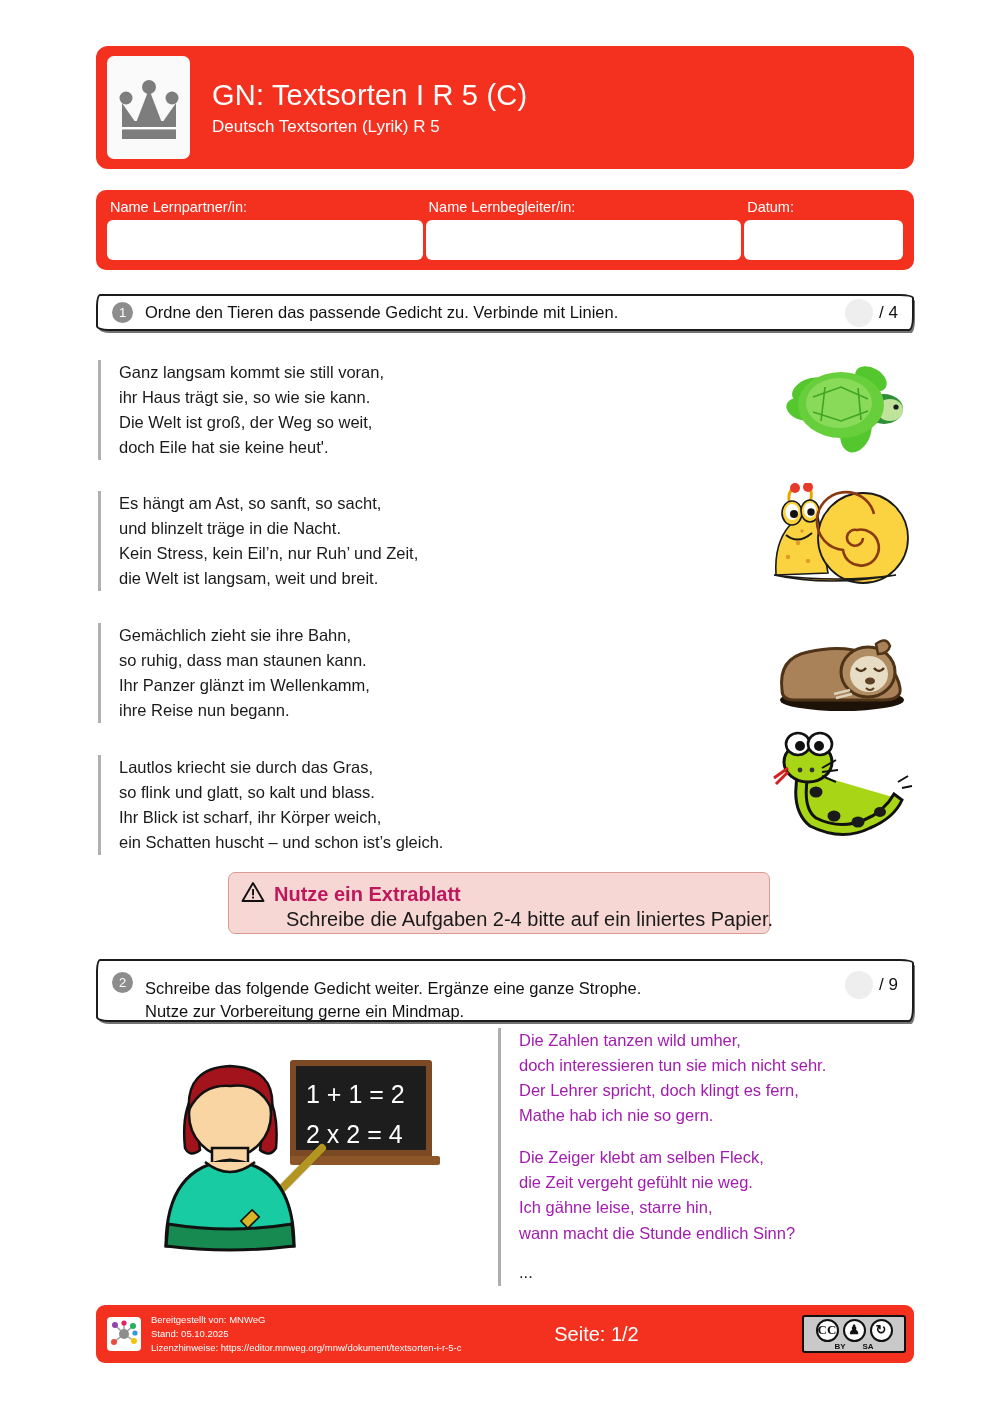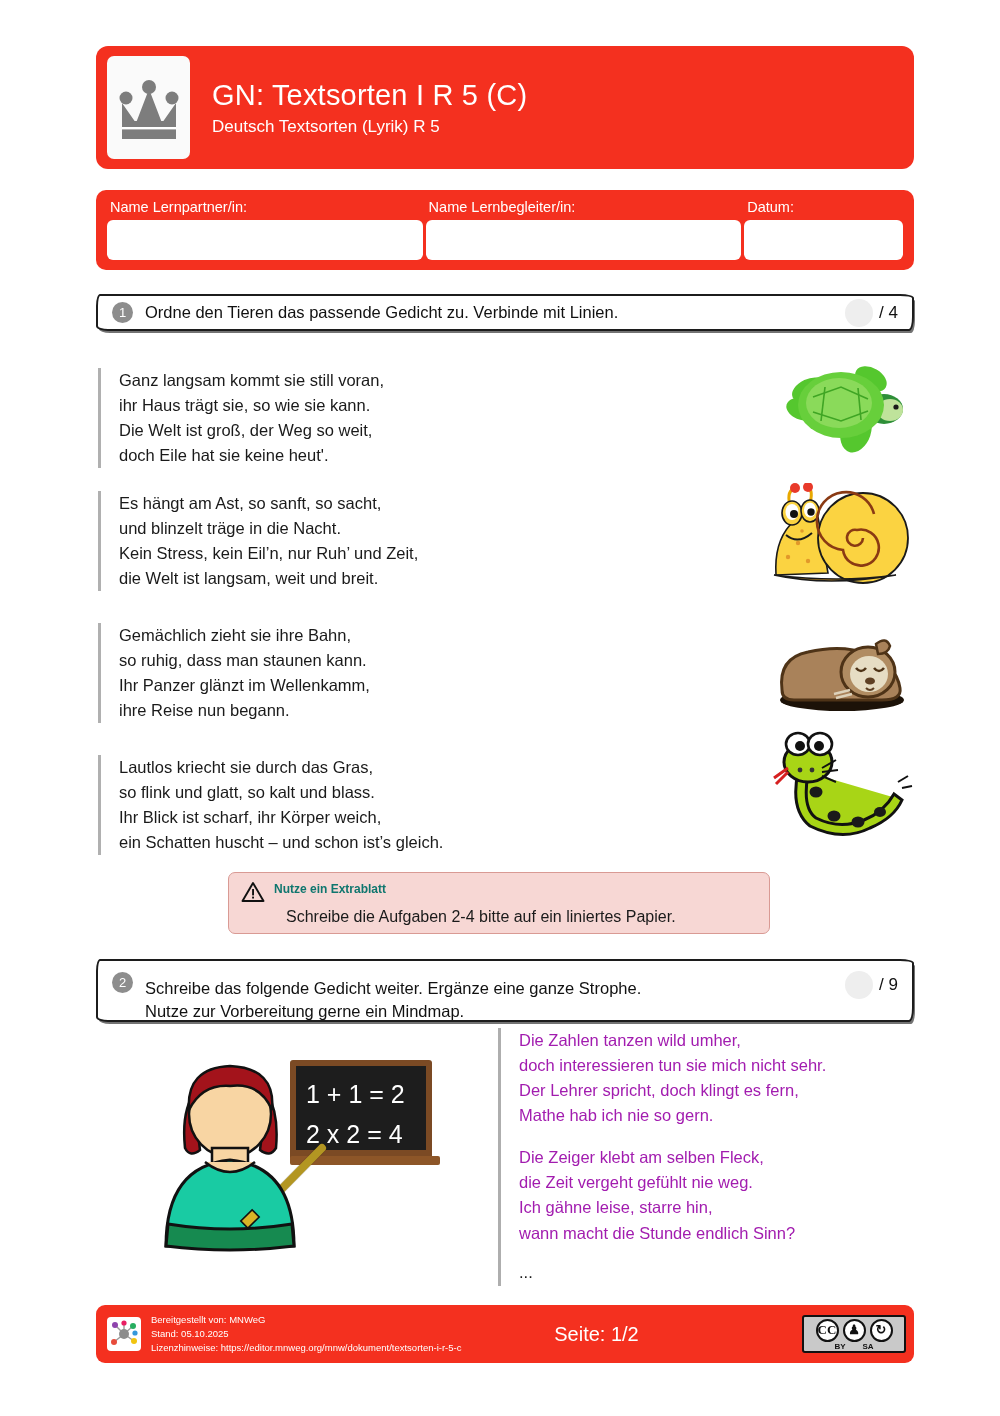--- a/index.html
+++ b/index.html
@@ -136,21 +136,21 @@
     left: 98px;
     border-left: 3px solid #b0b0b0;
     padding-left: 18px;
   }
   .poem p {
     font-size: 16.5px;
     line-height: 1.52;
     color: #1a1a1a;
     white-space: pre-line;
   }
-  #poem-1 { top: 368px; }
+  #poem-1 { top: 360px; }
   #poem-2 { top: 491px; }
   #poem-3 { top: 623px; }
   #poem-4 { top: 755px; }
 
   
   .animal {
     position: absolute;
   }
 
   
@@ -161,27 +161,27 @@
     background: #f7d7d4;
     border: 1.3px solid #d99a94;
     border-radius: 7px;
     padding: 8px 14px 8px 12px;
     display: flex;
     align-items: flex-start;
     gap: 9px;
   }
   .notebox-body { padding-top: 1px; }
   .notebox-title {
-    font-size: 12px;
+    font-size: 20px;
     font-weight: bold;
-    color: #0f766e;
+    color: #be185d;
     line-height: 1.25;
   }
   .notebox-sub {
-    font-size: 16px;
+    font-size: 20px;
     color: #1a1a1a;
     margin-top: 4px;
     margin-left: 23px;
   }
 
   
   .t2-image {
     position: absolute;
     left: 150px; top: 1038px;
     width: 320px; height: 225px;

